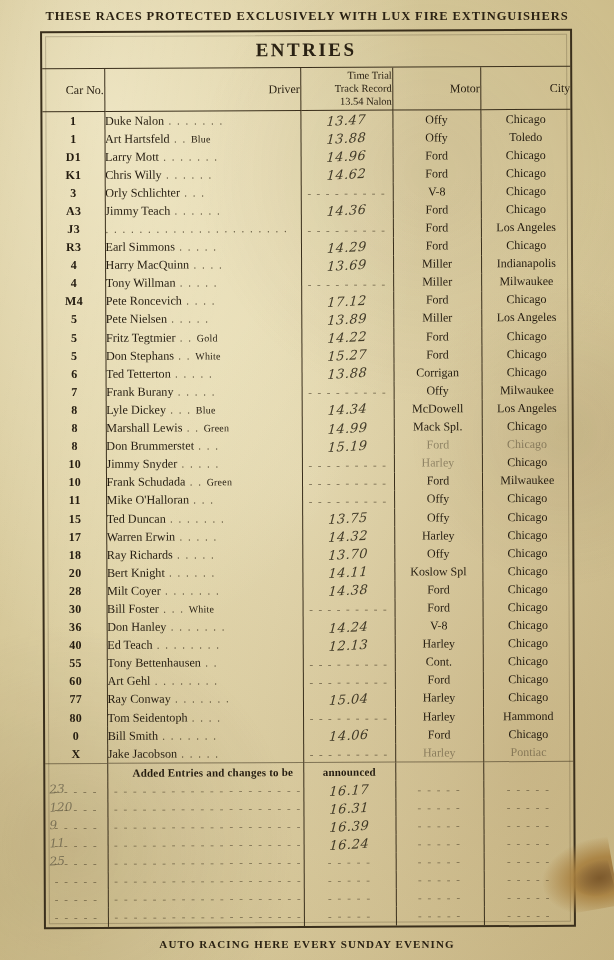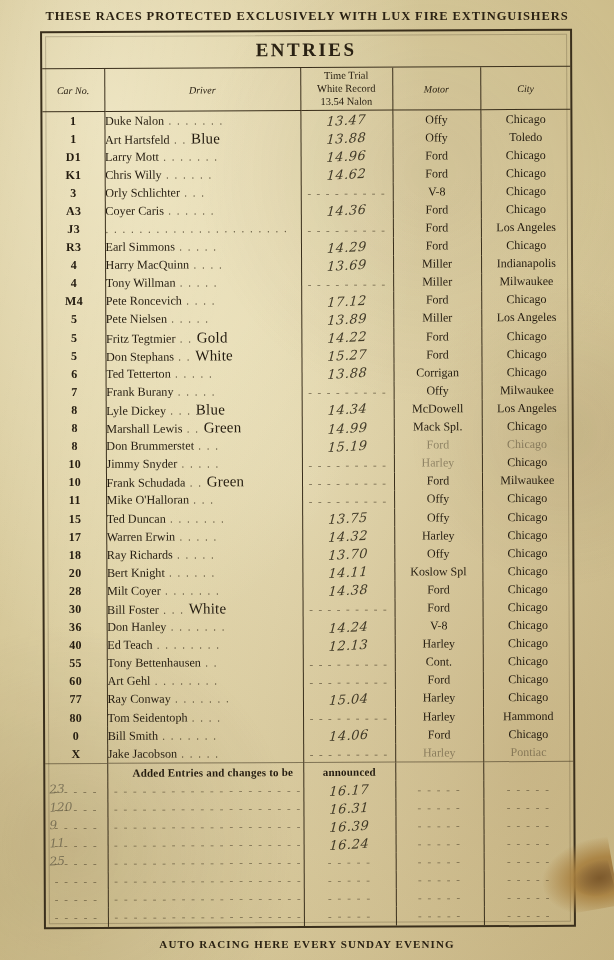--- a/index.html
+++ b/index.html
@@ -131,28 +131,28 @@
     border-right: 1.2px solid #3a2f1c;
     padding: 0;
     vertical-align: middle;
   }
   table.entries th:last-child, table.entries td:last-child { border-right: none; }
 
   thead th {
     font-size: 12px;
     font-weight: normal;
     font-family: "Liberation Serif", serif;
-    text-align: center;
+    text-align: right;
     color: #2a2113;
     height: 42px;
   }
   thead .hdr-bottom { border-bottom: 1.5px solid #3a2f1c; }
   .tt-label { font-size: 10.5px; line-height: 1.15; display:block; }
   .tt-rec   { font-size: 10.5px; line-height: 1.15; display:block; margin-top:1px;}
-  .hdr-big  { font-size: 10px; font-style: italic; }
+  .hdr-big  { font-size: 12px; }
 
   tbody tr { height: 18.1px; }
 
   td.car {
     text-align: center;
     font-size: 12px;
     font-weight: bold;
     letter-spacing: .3px;
   }
   td.driver {
@@ -163,21 +163,21 @@
     overflow: hidden;
     margin-left: 8px;
   }
   .dots {
     color: #3a2f1c;
     letter-spacing: 1.5px;
     font-size: 11px;
     opacity: .75;
   }
   .color-tag {
-    font-size: 15px;
+    font-size: 10px;
     letter-spacing: .2px;
   }
   td.time {
     text-align: center;
     position: relative;
     height: 18px;
   }
   .hand {
     font-family: "DejaVu Serif", serif;
     font-style: italic;
@@ -251,21 +251,21 @@
           <col class="c-time">
           <col class="c-mot">
           <col class="c-city">
       </colgroup>
       <thead>
         <tr>
           <th class="hdr-bottom hdr-big">Car No.</th>
           <th class="hdr-bottom hdr-big">Driver</th>
           <th class="hdr-bottom">
             <span class="tt-label">Time Trial</span>
-            <span class="tt-rec">White Record</span>
+            <span class="tt-rec">Track Record</span>
             <span class="tt-rec">13.54 Nalon</span>
           </th>
           <th class="hdr-bottom hdr-big">Motor</th>
           <th class="hdr-bottom hdr-big">City</th>
         </tr>
       </thead>
       <tbody id="tbody">
           <tr>
             <td class="car">1</td>
             <td class="driver"><span>Duke Nalon</span><span class="dots"> . . . . . . . </span></td>
@@ -296,21 +296,21 @@
           </tr>
           <tr>
             <td class="car">3</td>
             <td class="driver"><span>Orly Schlichter</span><span class="dots"> . . . </span></td>
             <td class="time"><span class="dash">- - - - - - - - -</span></td>
             <td class="motor">V-8</td>
             <td class="city">Chicago</td>
           </tr>
           <tr>
             <td class="car">A3</td>
-            <td class="driver"><span>Coyer Caris</span><span class="dots"> . . . . . . </span></td>
+            <td class="driver"><span>Jimmy Teach</span><span class="dots"> . . . . . . </span></td>
             <td class="time"><span class="hand">14.36</span></td>
             <td class="motor">Ford</td>
             <td class="city">Chicago</td>
           </tr>
           <tr>
             <td class="car">J3</td>
             <td class="driver"><span></span><span class="dots"> . . . . . . . . . . . . . . . . . . . . . . </span></td>
             <td class="time"><span class="dash">- - - - - - - - -</span></td>
             <td class="motor">Ford</td>
             <td class="city">Los Angeles</td>

